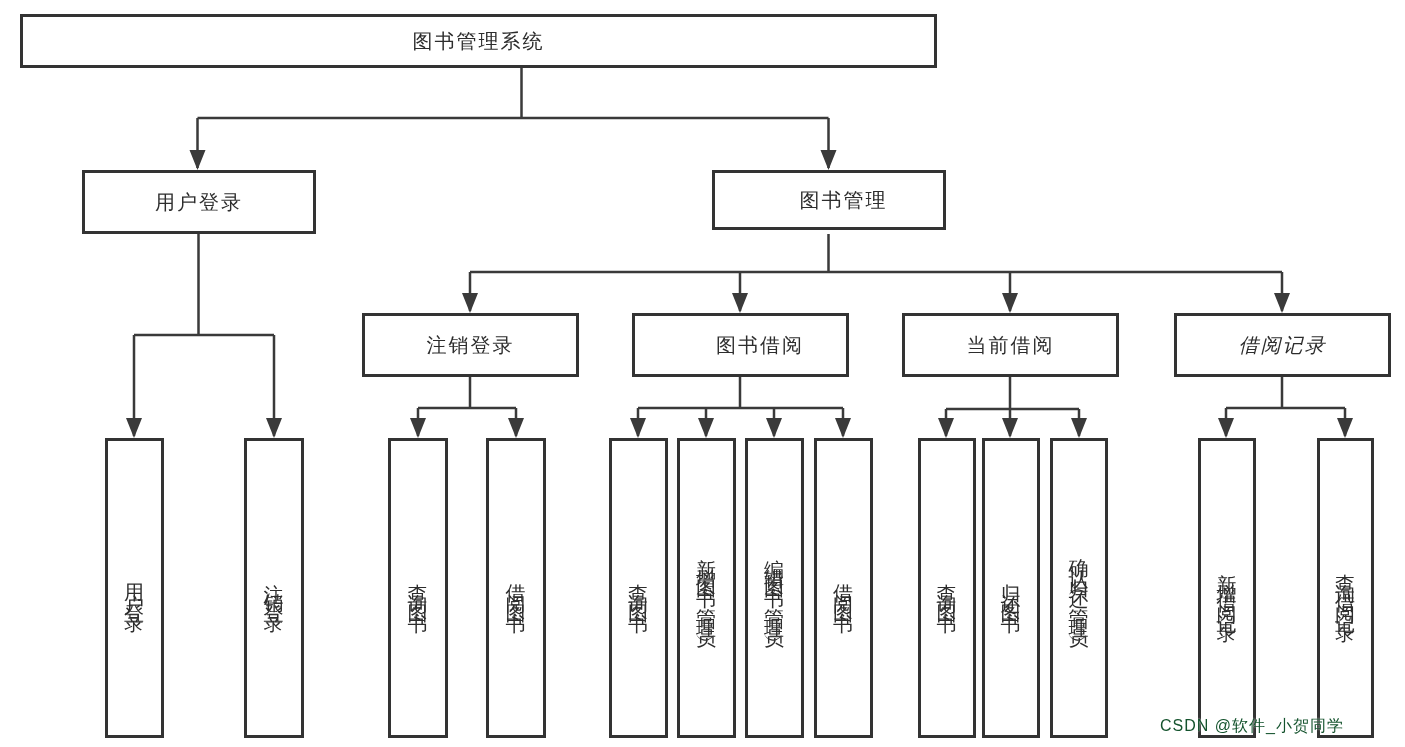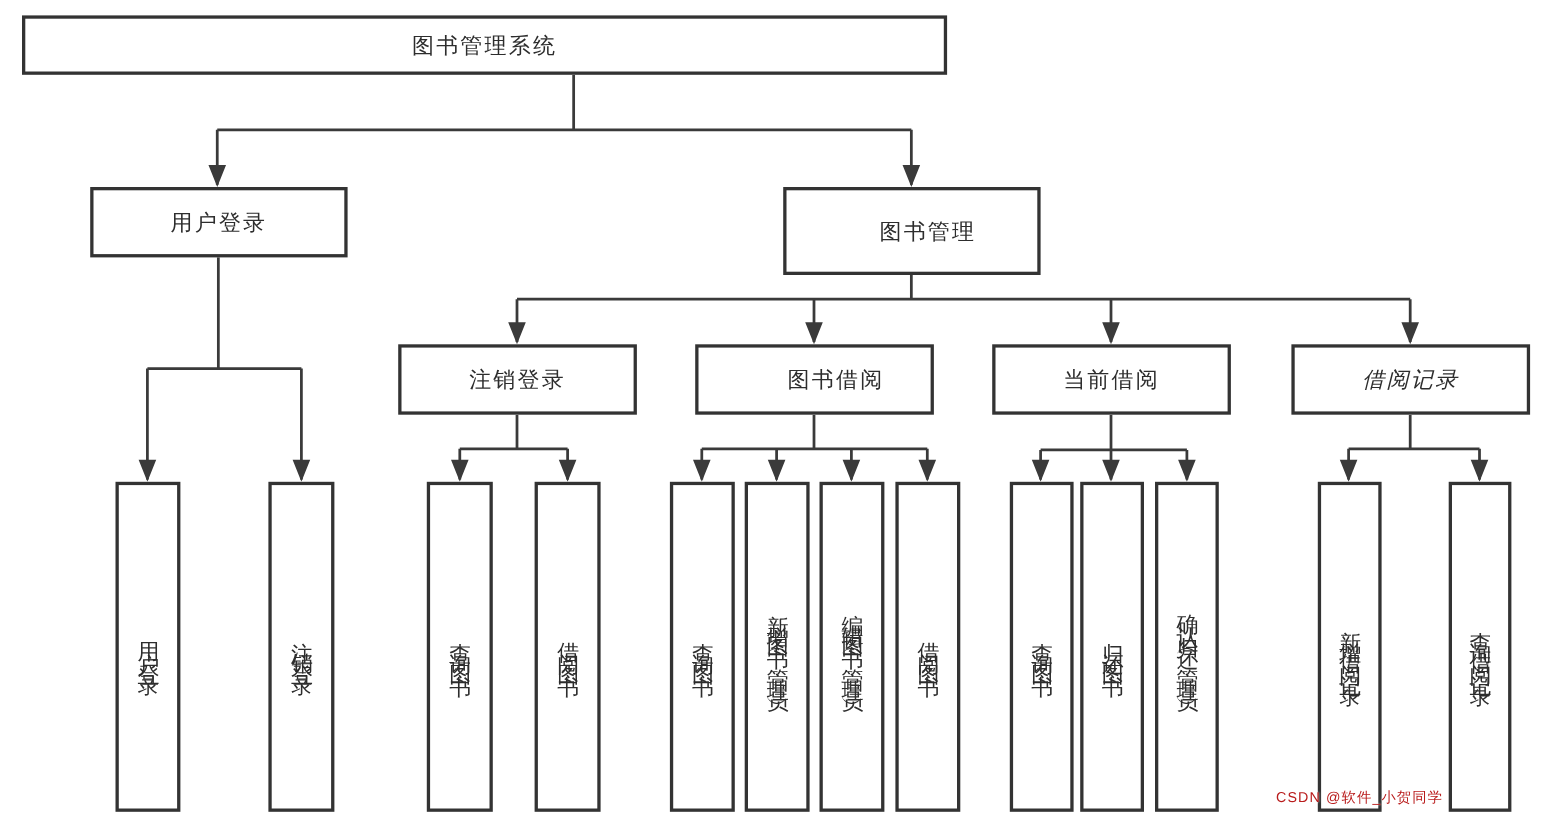--- a/index.html
+++ b/index.html
@@ -38,22 +38,22 @@
     white-space: nowrap;
     color: #2d2d2d;
   }
   
   .l3 { top: 313px; height: 64px; width: 217px; }
   .l4 { top: 438px; height: 300px; }
   #watermark {
     position: absolute;
     left: 1160px;
     top: 716px;
-    font-size: 13px;
-    color: #b91c1c;
+    font-size: 16px;
+    color: #14532d;
     letter-spacing: 1px;
     white-space: nowrap;
     z-index: 2;
     text-shadow: 0 0 2px #ffffff;
   }
 </style>
 </head>
 <body>
 
 <div id="stage">
@@ -71,24 +71,24 @@
              M462 293 L478 293 L470 313 Z  M732 293 L748 293 L740 313 Z
              M1002 293 L1018 293 L1010 313 Z  M1274 293 L1290 293 L1282 313 Z
              M410 418 L426 418 L418 438 Z  M508 418 L524 418 L516 438 Z
              M630 418 L646 418 L638 438 Z  M698 418 L714 418 L706 438 Z
              M766 418 L782 418 L774 438 Z  M835 418 L851 418 L843 438 Z
              M938 418 L954 418 L946 438 Z  M1002 418 L1018 418 L1010 438 Z
              M1071 418 L1087 418 L1079 438 Z
              M1218 418 L1234 418 L1226 438 Z  M1337 418 L1353 418 L1345 438 Z" fill="#3a3a3a" stroke="none"></path>
   </svg>
 
-  <div class="hnode" style="left:20px; top:14px; width:841px; height:54px;">图书管理系统</div>
+  <div class="hnode" style="left:20px; top:14px; width:917px; height:54px;">图书管理系统</div>
 
   <div class="hnode" style="left:82px; top:170px; width:234px; height:64px;">用户登录</div>
-  <div class="hnode" style="left:712px; top:170px; width:234px; height:80px;padding-left:29px;">图书管理</div>
+  <div class="hnode" style="left:712px; top:170px; width:234px; height:60px;padding-left:29px;">图书管理</div>
 
   <div class="hnode l3" style="left:362px;">注销登录</div>
   <div class="hnode l3" style="left:632px;padding-left:39px;">图书借阅</div>
   <div class="hnode l3" style="left:902px;">当前借阅</div>
   <div class="hnode l3" style="left:1174px;font-style:italic;">借阅记录</div>
 
   <div class="vnode l4" style="left:105px; width:59px;">
     <span>用户登录</span>
   </div>
   <div class="vnode l4" style="left:244px; width:60px;">

